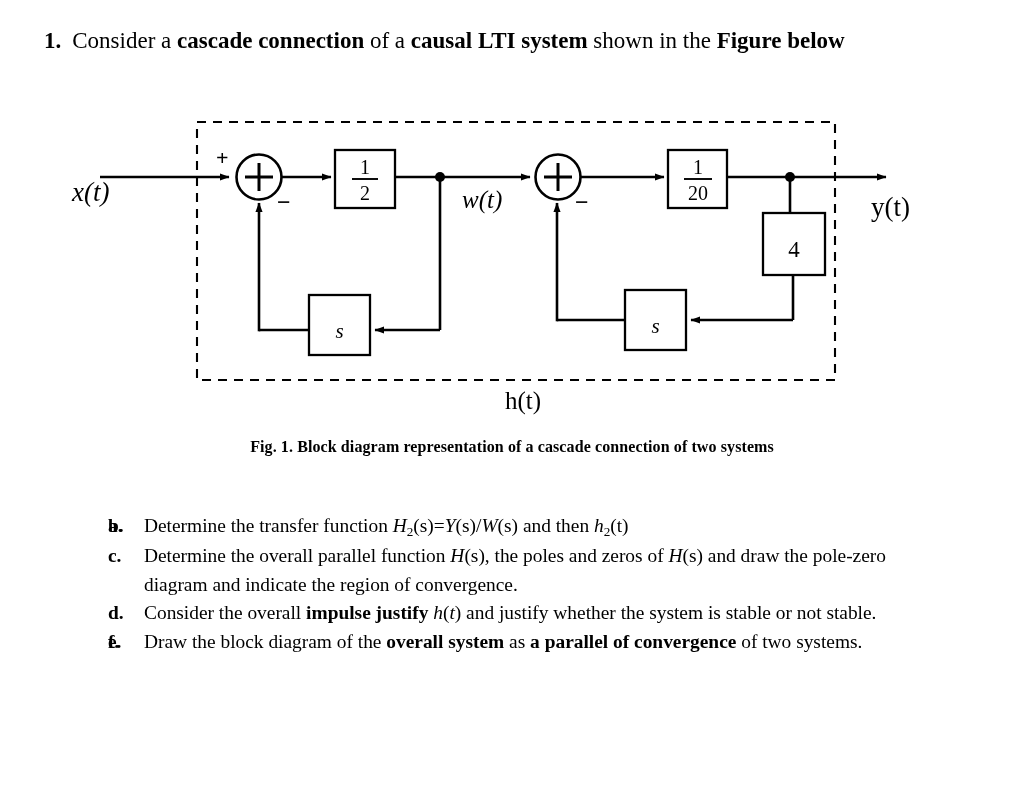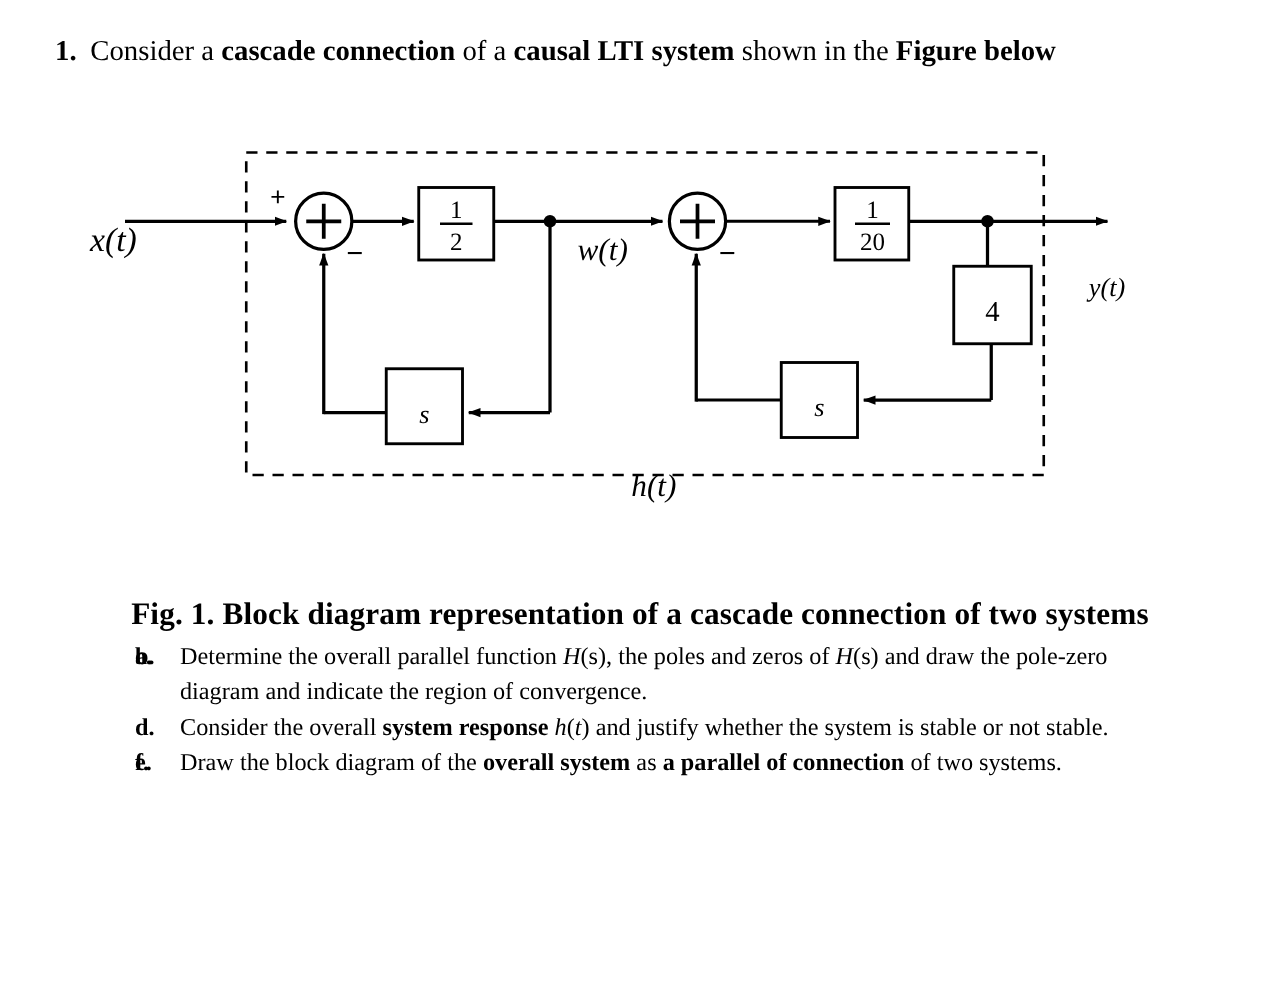--- a/index.html
+++ b/index.html
@@ -40,24 +40,24 @@
     top: 100px;
     width: 1024px;
     height: 330px;
   }
   .figure svg { display: block; }
 
   
   .fig-caption {
     position: absolute;
     left: 0;
-    top: 478px;
+    top: 438px;
     width: 1024px;
     text-align: center;
-    font-size: 25px;
+    font-size: 16px;
     font-weight: bold;
     letter-spacing: .1px;
   }
 
   
   .qlist {
     position: absolute;
     left: 108px;
     top: 512px;
     width: 830px;
@@ -158,26 +158,26 @@
     <line x1="793" y1="220" x2="691" y2="220" stroke="#000" stroke-width="2.6" marker-end="url(#arrow)"></line>
 
     <rect x="625" y="190" width="61" height="60" fill="#fff" stroke="#000" stroke-width="2.3"></rect>
     <text x="655.5" y="233" font-family="'Liberation Serif',serif" font-size="21" font-style="italic" text-anchor="middle">s</text>
 
     <line x1="625" y1="220" x2="557" y2="220" stroke="#000" stroke-width="2.3"></line>
     <line x1="557" y1="221.3" x2="557" y2="103" stroke="#000" stroke-width="2.6" marker-end="url(#arrow)"></line>
   </svg>
 
   <div style="position:absolute; left:72px; top:77px; font-size:27px; font-style:italic;text-align:right;">x(t)</div>
-  <div style="position:absolute; left:871px; top:92px; font-size:21px; font-style:italic;margin-top:26px;">y(t)</div>
-  <div style="position:absolute; left:505px; top:276px; font-size:25px; font-style:italic;">h(t)</div>
+  <div style="position:absolute; left:871px; top:92px; font-size:27px; ">y(t)</div>
+  <div style="position:absolute; left:505px; top:287px; font-size:25px; ">h(t)</div>
 </div>
 
 <div class="fig-caption">Fig. 1. Block diagram representation of a cascade connection of two systems</div>
 
 <div class="qlist" id="qlist">
     <div class="qrow"><span class="lbl">a.</span></div>
-    <div class="qrow"><span class="lbl">b.</span></div>
+    <div class="qrow"><span class="lbl">b.</span><span><span>Determine the transfer function </span><span class="i">H</span><sub>2</sub><span>(s)=</span><span class="i">Y</span><span>(s)/</span><span class="i">W</span><span>(s) and then </span><span class="i">h</span><sub>2</sub><span>(t)</span></span></div>
     <div class="qrow"><span class="lbl">c.</span><span><span>Determine the overall parallel function </span><span class="i">H</span><span>(s), the poles and zeros of </span><span class="i">H</span><span>(s) and draw the pole-zero diagram and indicate the region of convergence.</span></span></div>
-    <div class="qrow"><span class="lbl">d.</span><span><span>Consider the overall </span><span class="b">system response</span><span> </span><span class="i">h</span><span>(</span><span class="i">t</span><span>) and justify whether the system is stable or not stable.</span></span></div>
+    <div class="qrow"><span class="lbl">d.</span><span><span>Consider the overall </span><span class="b">impulse justify</span><span> </span><span class="i">h</span><span>(</span><span class="i">t</span><span>) and justify whether the system is stable or not stable.</span></span></div>
     <div class="qrow"><span class="lbl">e.</span></div>
-    <div class="qrow"><span class="lbl">f.</span><span><span>Draw the block diagram of the </span><span class="b">overall system</span><span> as </span><span class="b">a parallel of connection</span><span> of two systems.</span></span></div>
+    <div class="qrow"><span class="lbl">f.</span><span><span>Draw the block diagram of the </span><span class="b">overall system</span><span> as </span><span class="b">a parallel of convergence</span><span> of two systems.</span></span></div>
   </div>
 
 </body></html>

